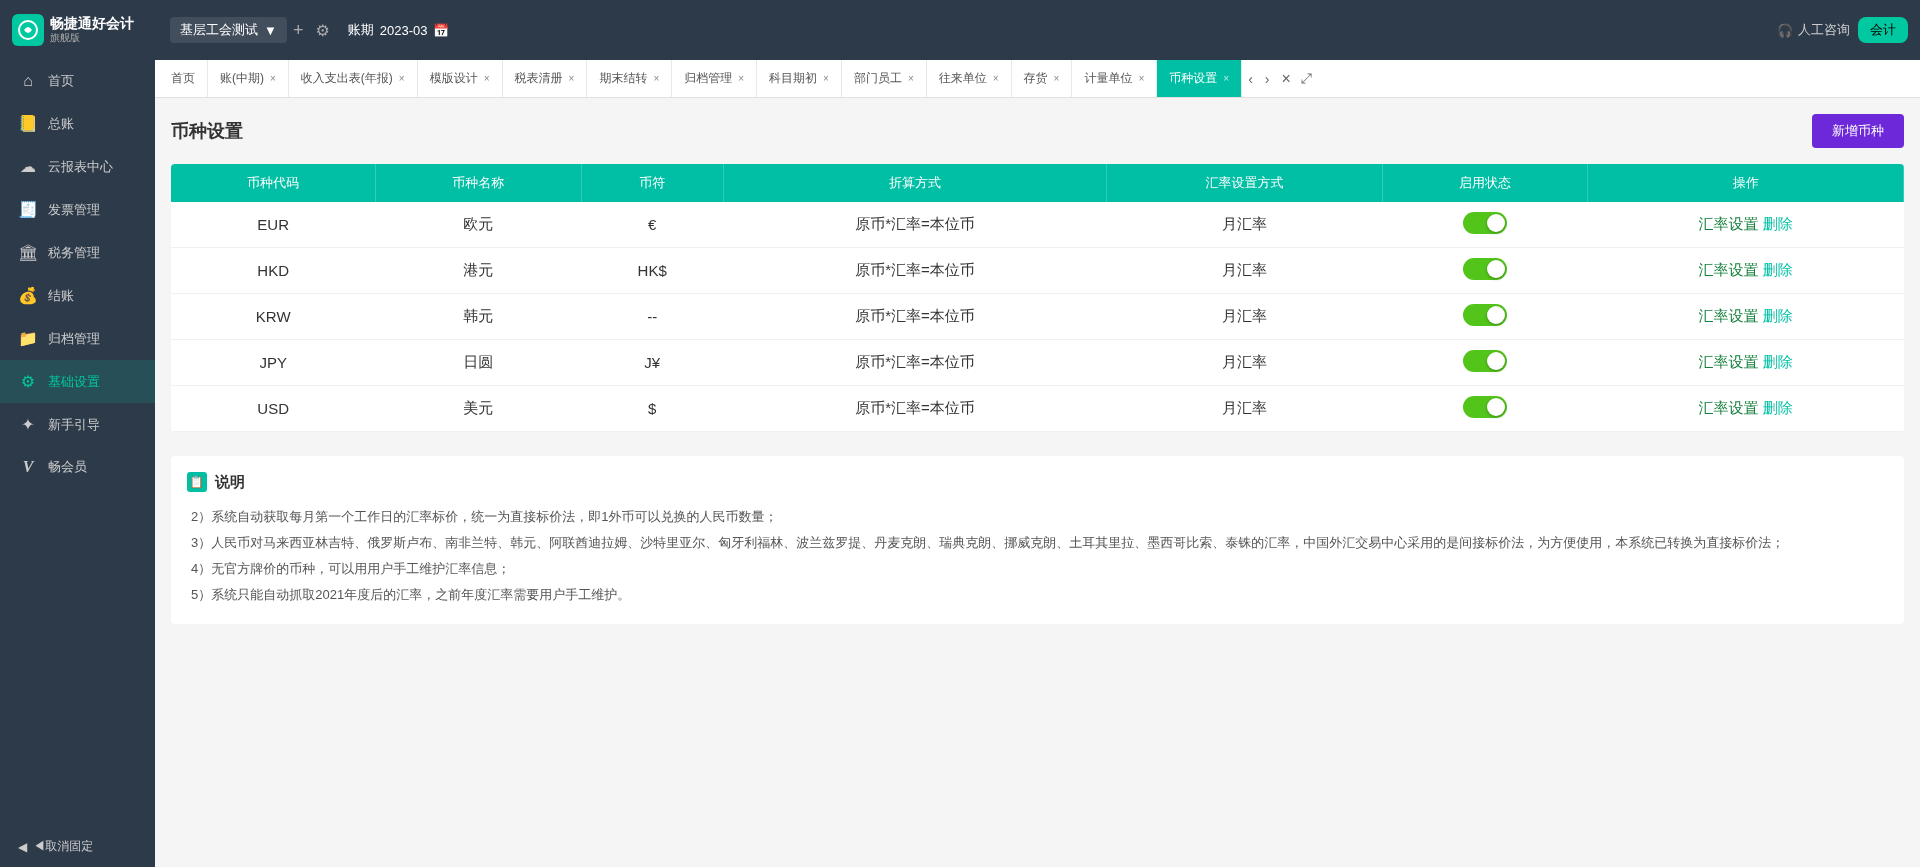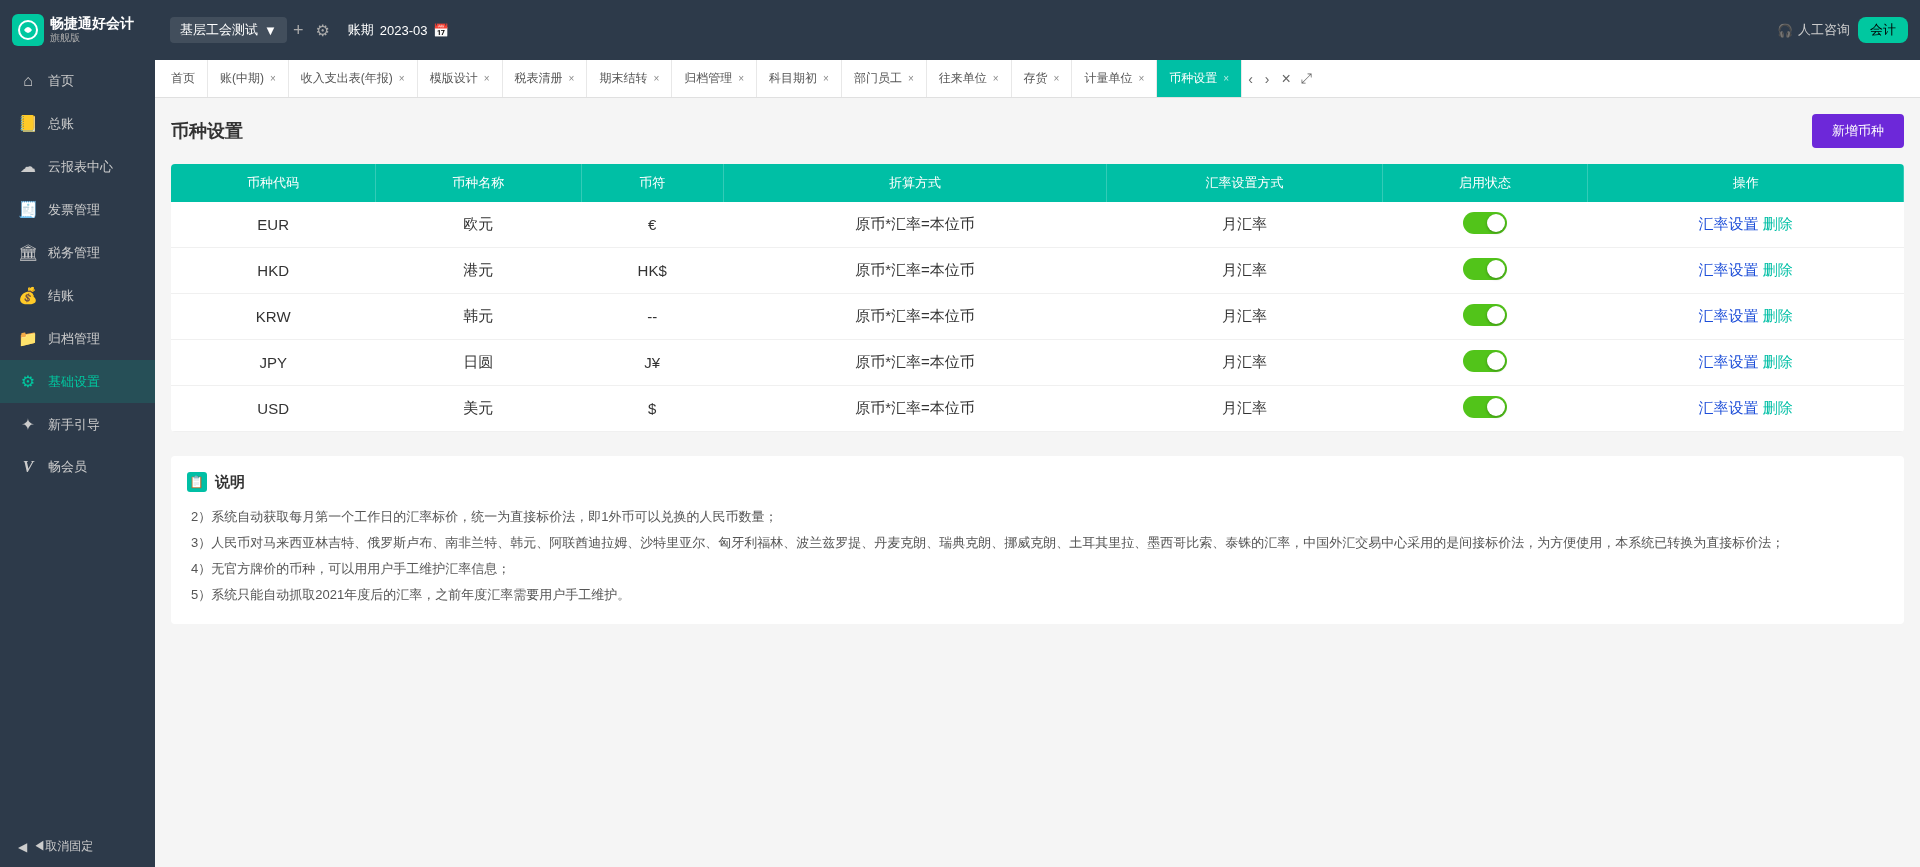--- a/index.html
+++ b/index.html
@@ -44,21 +44,21 @@
 
     
     .page-header { display: flex; justify-content: space-between; align-items: center; margin-bottom: 16px; }
     .page-title { font-size: 18px; font-weight: bold; color: #333; }
     .new-btn { background: #6d28d9; color: #fff; border: none; padding: 8px 20px; border-radius: 4px; cursor: pointer; font-size: 13px; }
 
     
     .data-table { width: 100%; border-collapse: collapse; background: #fff; border-radius: 4px; overflow: hidden; }
     .data-table th { background: #00bfa5; color: #fff; padding: 10px 12px; text-align: center; font-weight: normal; font-size: 13px; border-right: 1px solid rgba(255,255,255,0.2); }
     .data-table td { padding: 10px 12px; text-align: center; border-bottom: 1px solid #f0f0f0; color: #333; font-size: 15px; }
-    .action-link { color: #1d4ed8; cursor: pointer; text-decoration: none; margin: 0 0; }
+    .action-link { color: #15803d; cursor: pointer; text-decoration: none; margin: 0 0; }
     .action-delete { color: #00bfa5; cursor: pointer; margin: 0 0; }
 
     
     .toggle { display: inline-flex; align-items: center; cursor: pointer; }
     .toggle-track { width: 44px; height: 22px; background: #52c41a; border-radius: 11px; position: relative; }
     .toggle-thumb { width: 18px; height: 18px; background: #fff; border-radius: 50%; position: absolute; top: 2px; right: 2px; box-shadow: 0 1px 3px rgba(0,0,0,0.3); }
 
     
     .notes-section { margin-top: 24px; padding: 16px; background: #fff; border-radius: 4px; }
     .notes-title { display: flex; align-items: center; gap: 8px; font-size: 15px; font-weight: bold; color: #333; margin-bottom: 12px; }

